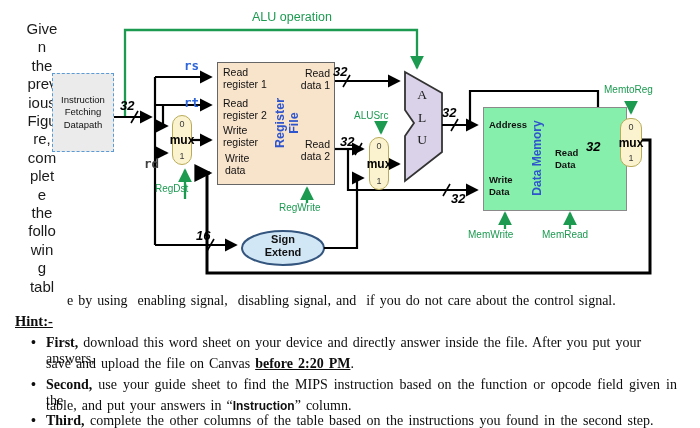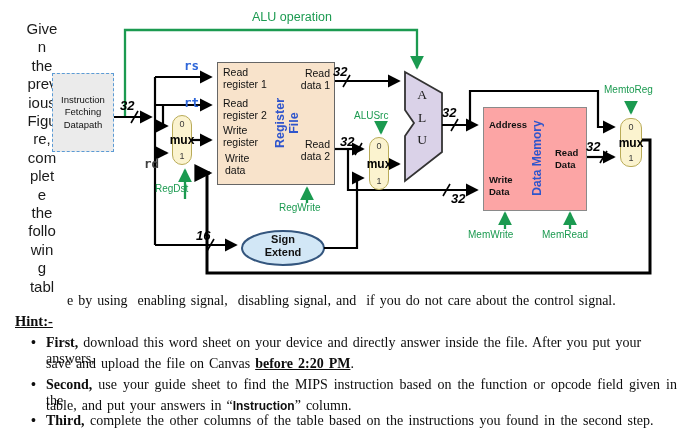--- a/index.html
+++ b/index.html
@@ -8,21 +8,21 @@
   .abs{position:absolute;}
   .pre{white-space:pre-line;}
   
   .leftcol{left:14px;top:20px;width:56px;text-align:center;font-size:15px;line-height:18.4px;
            color:#1a1a1a;white-space:pre-line;}
   
   .ifd{left:52px;top:73px;width:60px;height:77px;background:#ebebeb;border:1.6px dashed #5b9bd5;
        display:flex;align-items:center;justify-content:center;text-align:center;
        font-size:9.5px;line-height:12.5px;z-index:2;}
   .rf{left:217px;top:62px;width:116px;height:121px;background:#f8e3cb;border:1.5px solid #666;z-index:2;}
-  .dm{left:483px;top:107px;width:102px;height:102px;background:#fca5a5;border:1.5px solid #8a8a8a;z-index:2;}
+  .dm{left:483px;top:107px;width:102px;height:102px;background:#86efac;border:1.5px solid #8a8a8a;z-index:2;padding-left:40px;}
   .blk-lbl{position:absolute;font-size:10.5px;line-height:12px;white-space:pre-line;}
   .dm .blk-lbl{font-weight:bold;font-size:9.5px;line-height:11.5px;}
   .vtitle{position:absolute;text-align:center;font-weight:bold;color:#2f55cc;transform:rotate(-90deg);}
   .mux{position:absolute;background:#fbf3cf;border:1.3px solid #b9ab58;border-radius:10px;
        display:flex;flex-direction:column;justify-content:space-between;align-items:center;
        padding:3px 0;box-sizing:border-box;z-index:2;font-size:9px;color:#3a3a3a;}
   .mux .m{font-weight:bold;font-size:12px;color:#000;}
   .mux1{left:172px;top:115px;width:20px;height:50px;}
   .mux2{left:369px;top:137px;width:20px;height:53px;}
   .mux3{left:620px;top:118px;width:22px;height:49px;}

